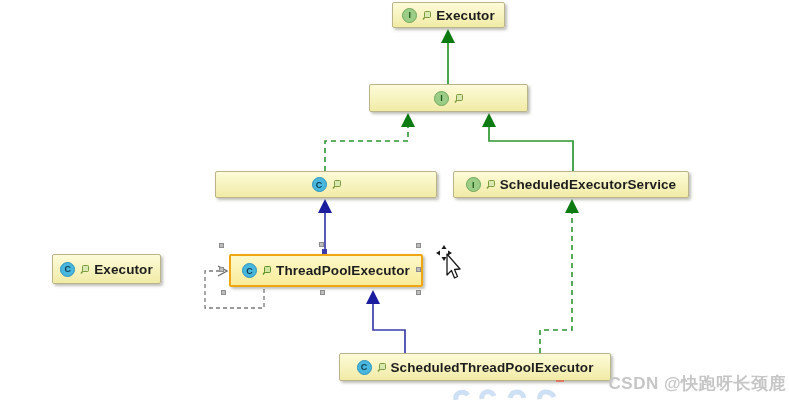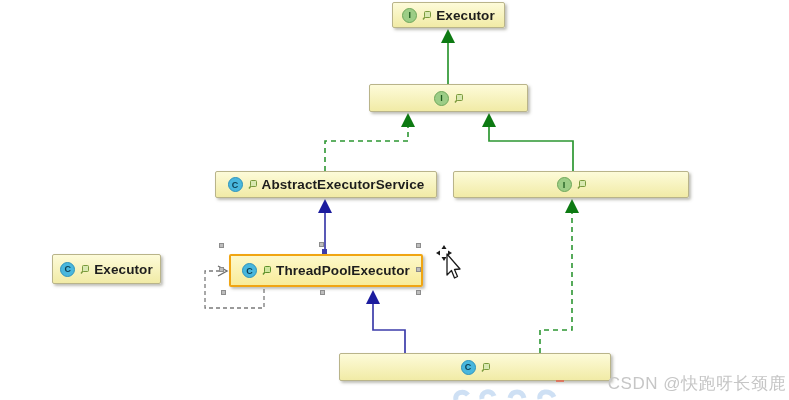--- a/index.html
+++ b/index.html
@@ -34,21 +34,21 @@
   .lock{flex:0 0 auto;display:flex;align-items:center;}
 
   .handle{
     position:absolute;z-index:3;width:5px;height:5px;
     background:#bdbdbd;border:1px solid #8d8d8d;box-sizing:border-box;
   }
 
   #cursor{position:absolute;z-index:5;}
   #watermark{
     position:absolute;z-index:6;right:3px;bottom:5px;
-    font-size:17px;color:#c6c6c6;letter-spacing:0.5px;
+    font-size:17px;color:#c6c6c6;letter-spacing:0.5px;font-weight:bold;
   }
   #logo-smudge{position:absolute;z-index:0;left:452px;top:386px;opacity:0.75;}
   #red-mark{position:absolute;z-index:4;left:556px;top:380px;width:8px;height:2px;background:#e2674f;opacity:0.8;}
 </style>
 </head>
 <body>
 
 <div id="canvas">
 
   <svg id="edges" width="789" height="400" viewBox="0 0 789 400">
@@ -112,31 +112,31 @@
   </div>
 
   <div class="node" style="left:215px;top:171px;width:222px;height:27px;">
     <span class="cicon cls">C</span>
     <span class="lock">
         <svg width="9" height="9" viewBox="0 0 9 9">
           <rect x="2.5" y="0.5" width="6" height="6" rx="1" fill="#d8e8b0" stroke="#7a9a3d"></rect>
           <path d="M3 6 L1 8.5" stroke="#7a9a3d" stroke-width="1.4" fill="none"></path>
         </svg>
       </span>
-    <span class="lbl">AbstractExecutorService</span>
   </div>
 
   <div class="node" style="left:453px;top:171px;width:236px;height:27px;">
     <span class="cicon iface">I</span>
     <span class="lock">
         <svg width="9" height="9" viewBox="0 0 9 9">
           <rect x="2.5" y="0.5" width="6" height="6" rx="1" fill="#d8e8b0" stroke="#7a9a3d"></rect>
           <path d="M3 6 L1 8.5" stroke="#7a9a3d" stroke-width="1.4" fill="none"></path>
         </svg>
       </span>
+    <span class="lbl">ScheduledExecutorService</span>
   </div>
 
   <div class="node selected" style="left:229px;top:254px;width:194px;height:33px;">
     <span class="cicon cls">C</span>
     <span class="lock">
         <svg width="9" height="9" viewBox="0 0 9 9">
           <rect x="2.5" y="0.5" width="6" height="6" rx="1" fill="#cfe59a" stroke="#5d8f2b"></rect>
           <path d="M3 6 L1 8.5" stroke="#5d8f2b" stroke-width="1.4" fill="none"></path>
         </svg>
       </span>
@@ -155,20 +155,21 @@
   </div>
 
   <div class="node" style="left:339px;top:353px;width:272px;height:28px;">
     <span class="cicon cls">C</span>
     <span class="lock">
         <svg width="9" height="9" viewBox="0 0 9 9">
           <rect x="2.5" y="0.5" width="6" height="6" rx="1" fill="#d8e8b0" stroke="#7a9a3d"></rect>
           <path d="M3 6 L1 8.5" stroke="#7a9a3d" stroke-width="1.4" fill="none"></path>
         </svg>
       </span>
+    <span class="lbl">ScheduledThreadPoolExecutor</span>
   </div>
 
   <div class="handle" style="left:219px;top:243px;"></div>
   <div class="handle" style="left:319px;top:242px;"></div>
   <div class="handle" style="left:416px;top:243px;"></div>
   <div class="handle" style="left:219px;top:267px;"></div>
   <div class="handle" style="left:416px;top:267px;"></div>
   <div class="handle" style="left:221px;top:290px;"></div>
   <div class="handle" style="left:320px;top:290px;"></div>
   <div class="handle" style="left:416px;top:290px;"></div>

